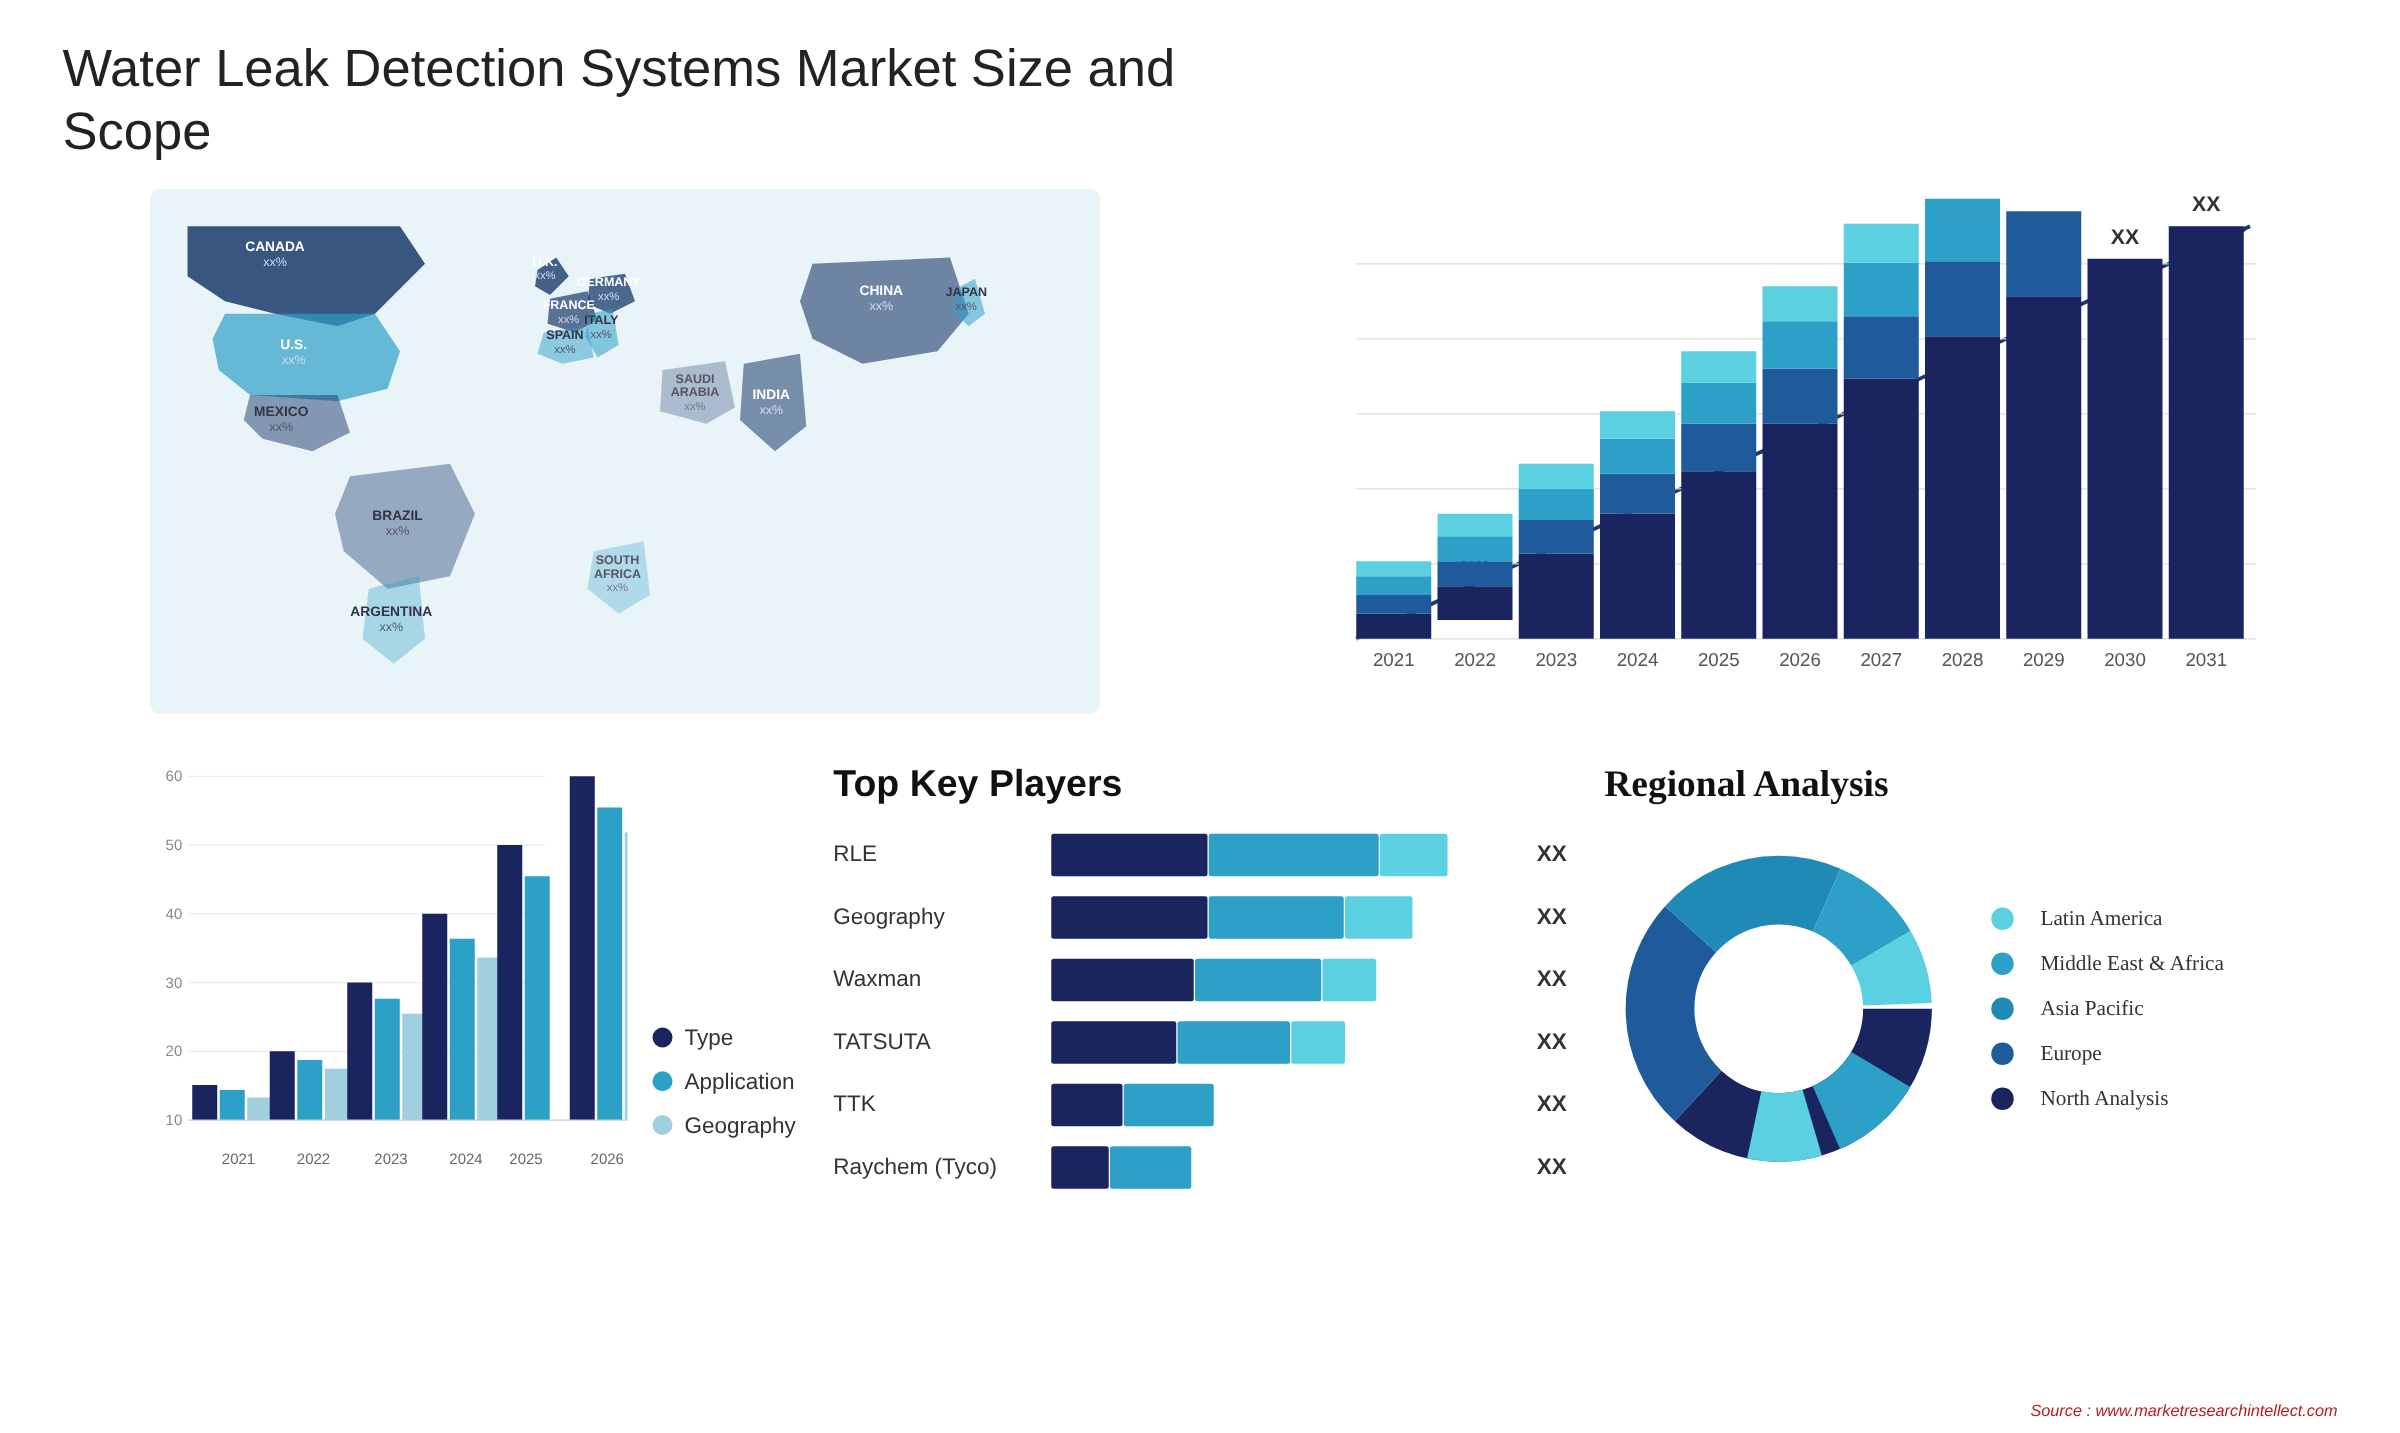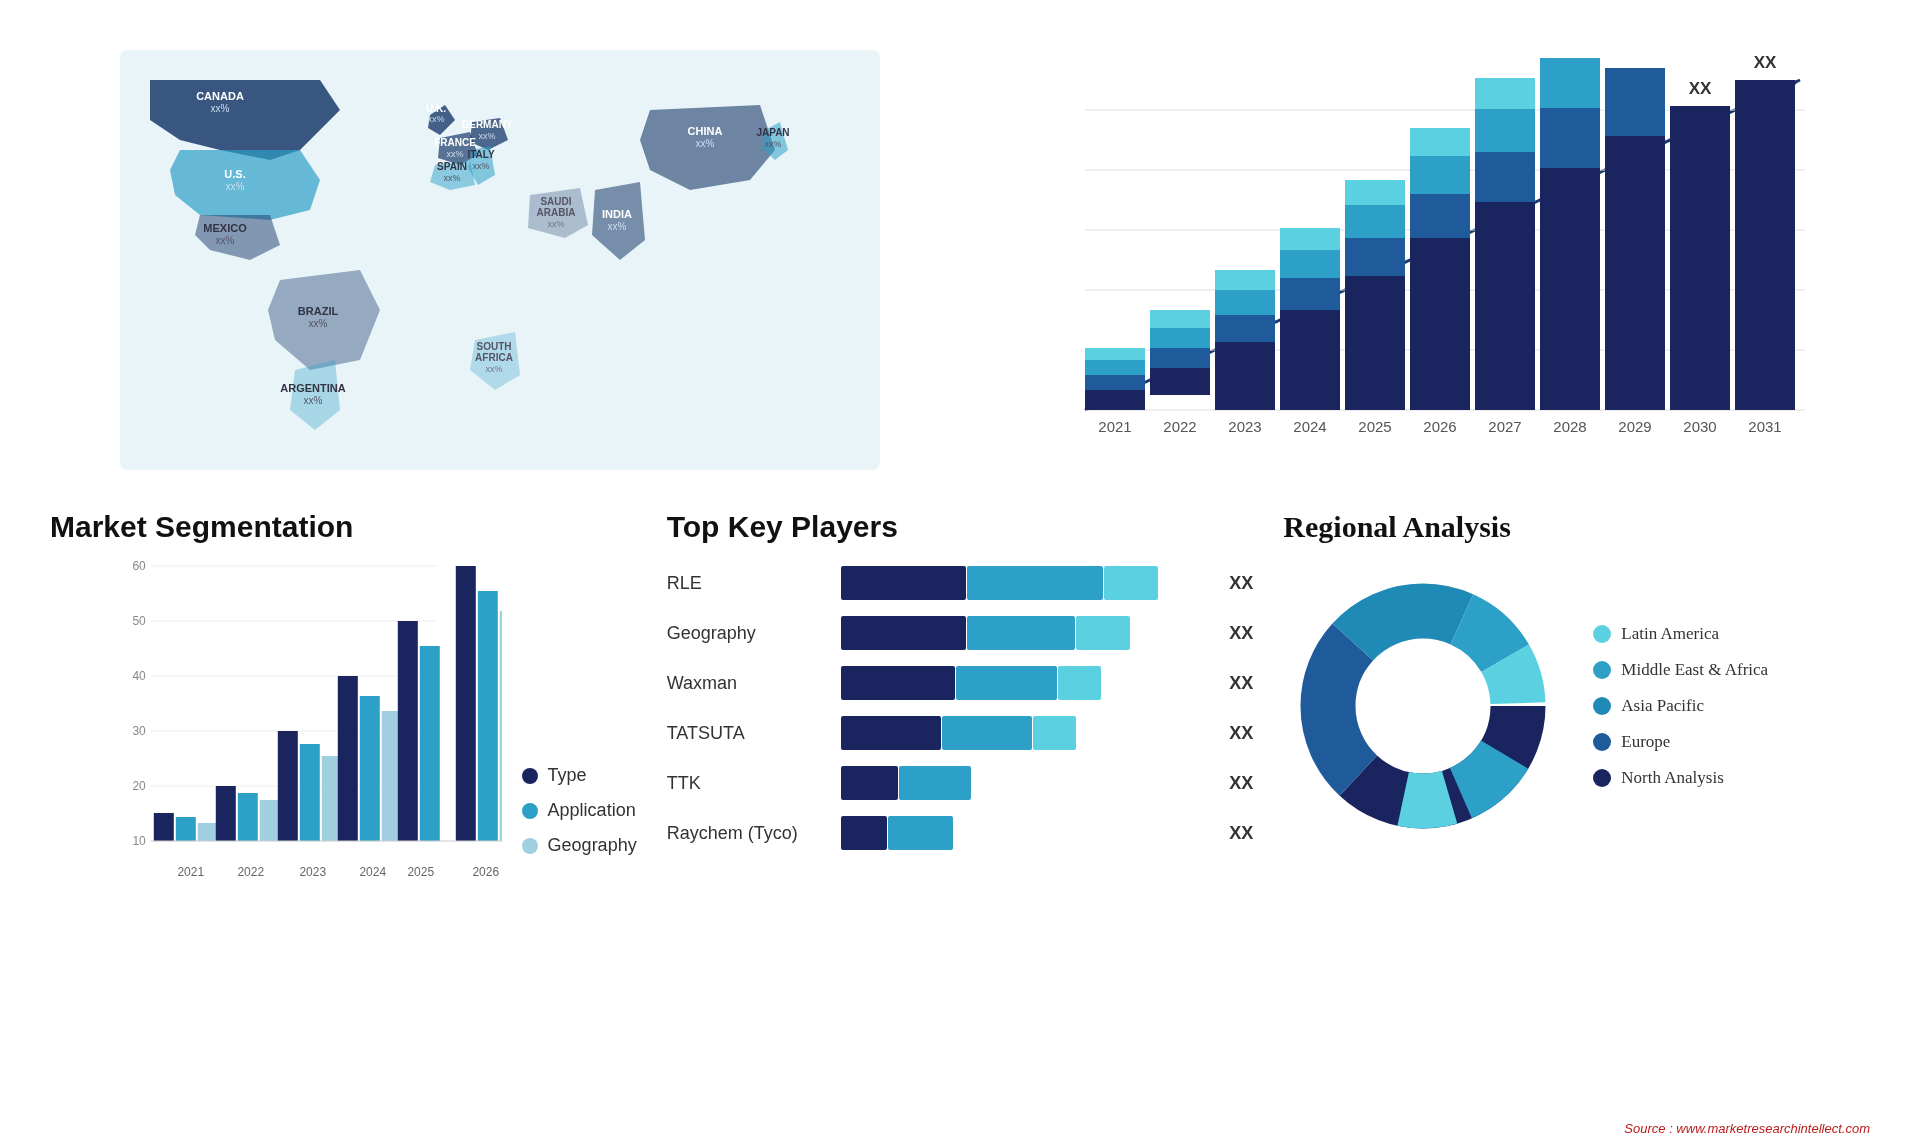--- a/index.html
+++ b/index.html
@@ -182,21 +182,21 @@
 
     .regional-legend {
       display: flex;
       flex-direction: column;
       gap: 16px;
     }
 
     .regional-legend-item {
       display: flex;
       align-items: center;
-      gap: 10px;
+      gap: 21px;
       font-size: 17px;
       color: #333;
     }
 
     .regional-legend-dot {
       width: 18px;
       height: 18px;
       border-radius: 50%;
       flex-shrink: 0;
     }
@@ -209,20 +209,21 @@
       color: #b91c1c;
       font-style: italic;
     }
   </style>
 </head>
 <body>
 
 <div class="page-container">
 
   <div class="header">
+    <h1 class="title">Water Leak Detection Systems Market Size and Scope</h1>
   </div>
 
   <div style="display:grid; grid-template-columns:1fr 1fr; gap:20px; margin-bottom:20px;">
 
     <div class="map-container">
       <svg viewBox="0 0 760 420" width="100%" height="420" xmlns="http://www.w3.org/2000/svg">
 
         <rect width="760" height="420" fill="#e8f4f8" rx="8"></rect>
 
         <path d="M30,30 L200,30 L220,60 L200,80 L180,100 L150,110 L100,100 L60,90 L30,70 Z" fill="#1a3a6b" opacity="0.85"></path>
@@ -388,21 +389,20 @@
         <text x="735" y="18" font-size="17" font-weight="600" fill="#333" text-anchor="middle">XX</text>
         <rect x="705" y="30" width="60" height="330" fill="#1a2560"></rect>
         <text x="735" y="382" font-size="15" fill="#555" text-anchor="middle">2031</text>
       </svg>
     </div>
   </div>
 
   <div style="display:grid; grid-template-columns:1fr 1fr 1fr; gap:30px;">
 
     <div class="seg-section">
-      <div class="section-title">Market Segmentation</div>
       <div class="seg-content">
         <div style="position:relative; flex:1; height:340px;">
           <svg viewBox="0 0 320 340" width="100%" height="340" xmlns="http://www.w3.org/2000/svg">
 
             <line x1="35" y1="10" x2="320" y2="10" stroke="#eee" stroke-width="1"></line>
             <line x1="35" y1="65" x2="320" y2="65" stroke="#eee" stroke-width="1"></line>
             <line x1="35" y1="120" x2="320" y2="120" stroke="#eee" stroke-width="1"></line>
             <line x1="35" y1="175" x2="320" y2="175" stroke="#eee" stroke-width="1"></line>
             <line x1="35" y1="230" x2="320" y2="230" stroke="#eee" stroke-width="1"></line>
             <line x1="35" y1="285" x2="320" y2="285" stroke="#eee" stroke-width="1"></line>

